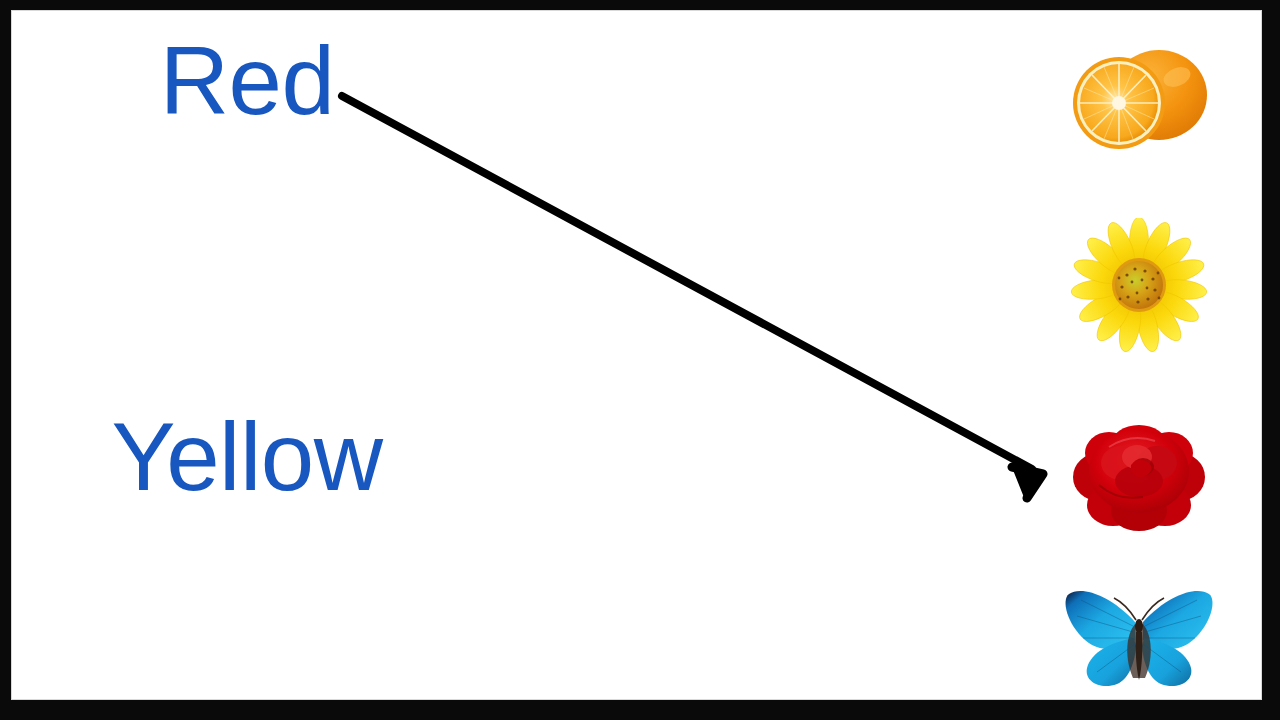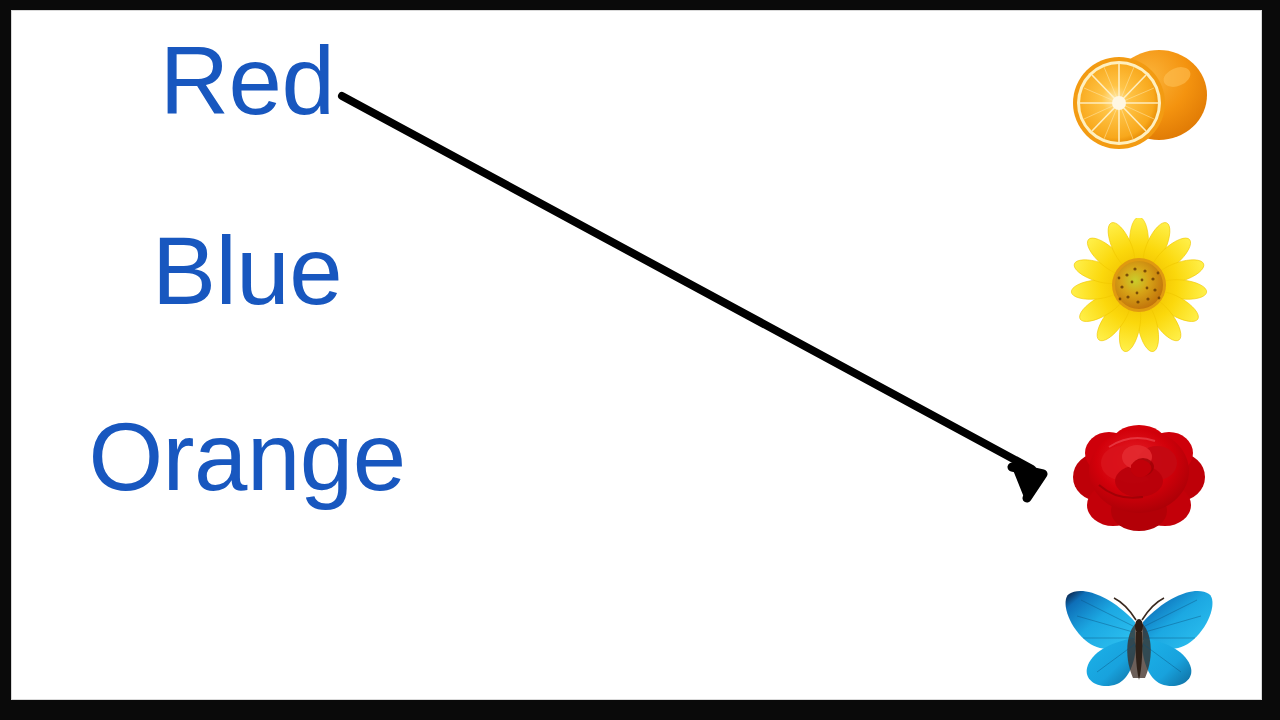--- a/index.html
+++ b/index.html
@@ -83,22 +83,21 @@
 </style>
 </head>
 <body>
 
 <div id="stage">
 
   <div id="board">
 
     <div class="word-col">
       <div class="word w0">Red</div>
-      <div class="word w1">Blue</div>
-      <div class="word w2">Orange</div>
+      <div class="word w2">Yellow</div>
     </div>
 
     <div class="pic-col">
 
       <div class="pic p0">
         <svg viewBox="0 0 160 135" xmlns="http://www.w3.org/2000/svg">
           <defs>
             <radialGradient id="obRad" cx="38%" cy="30%" r="78%">
               <stop offset="0%" stop-color="#FBB43A"></stop>
               <stop offset="55%" stop-color="#F4930F"></stop>

